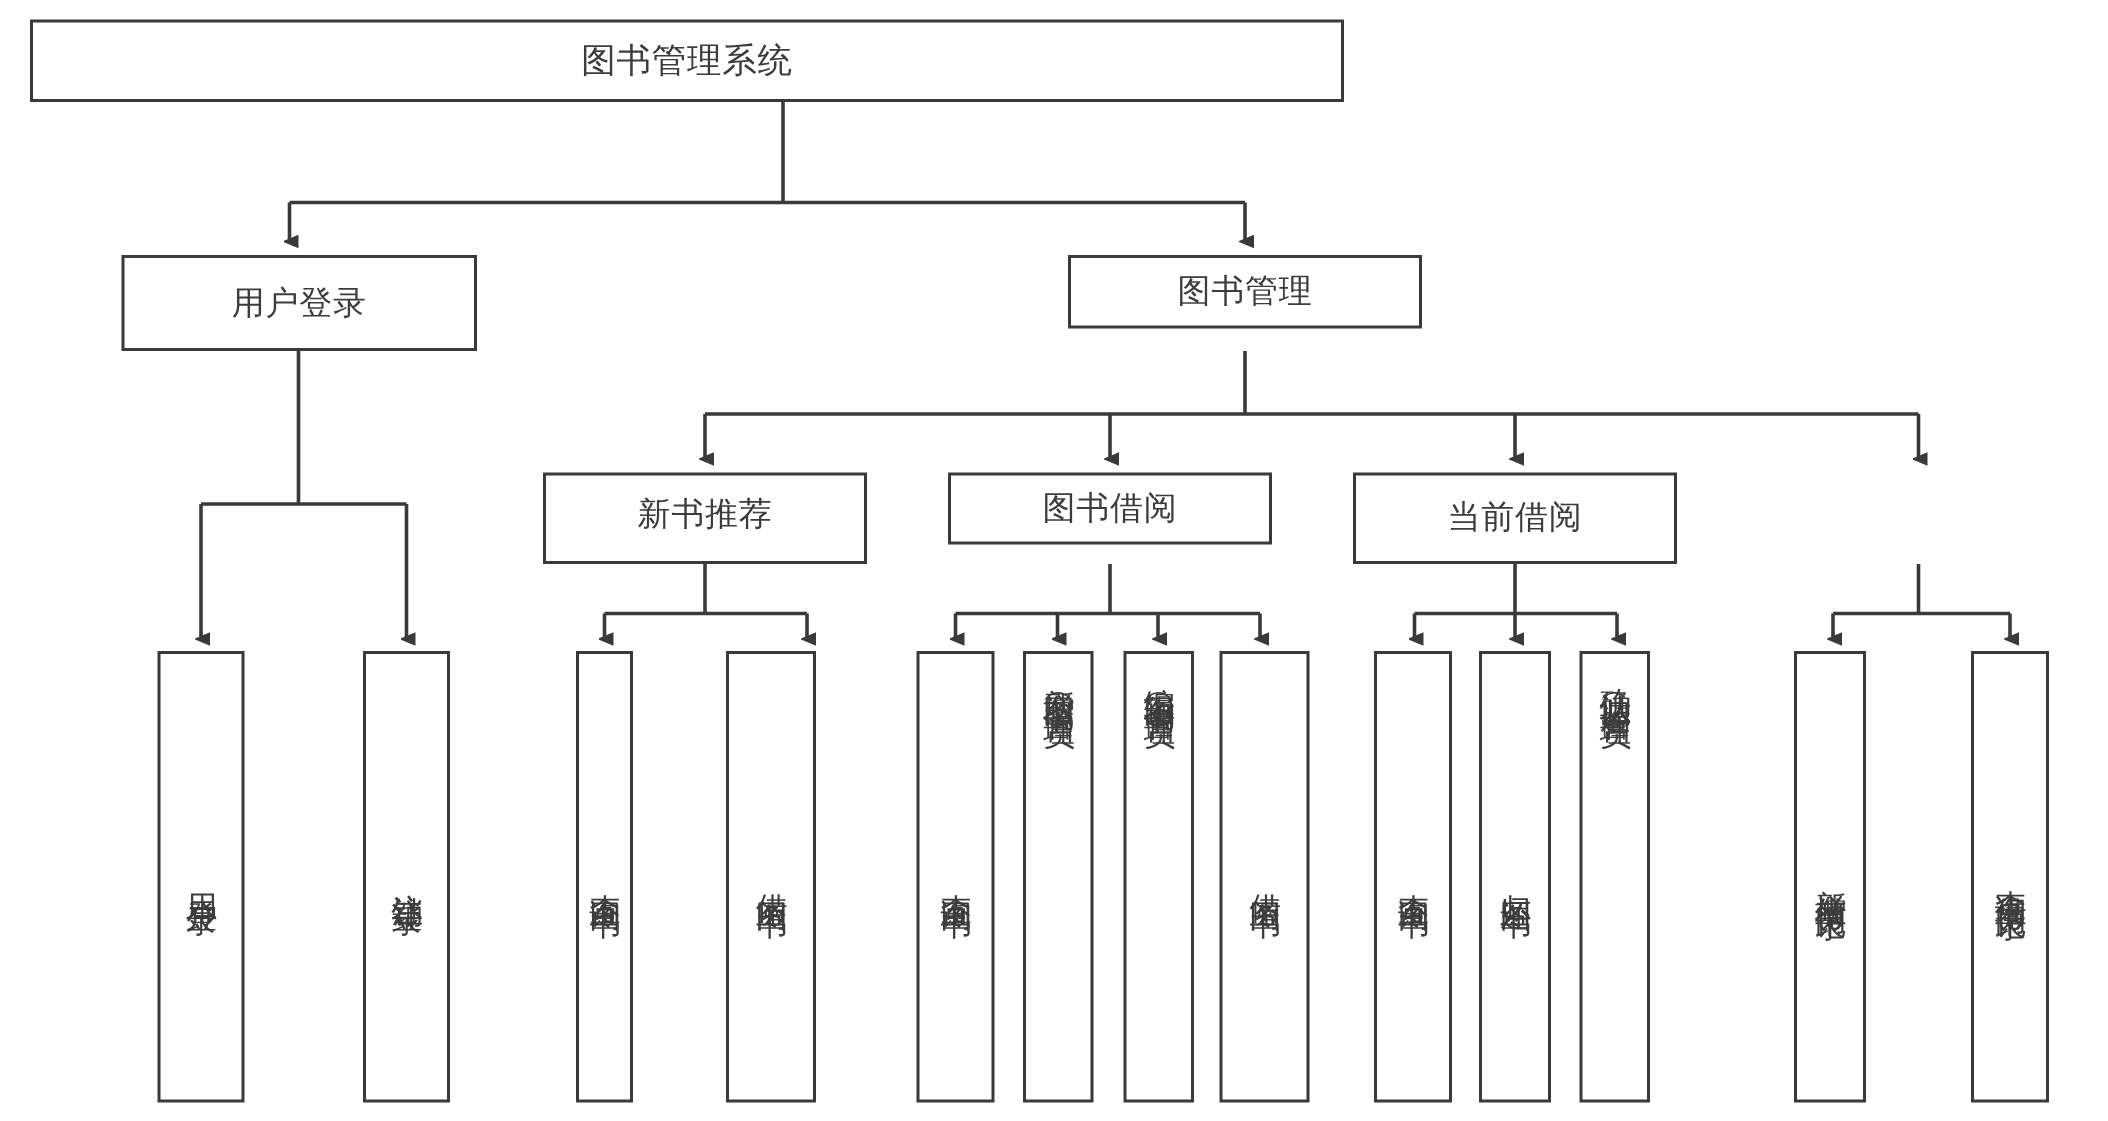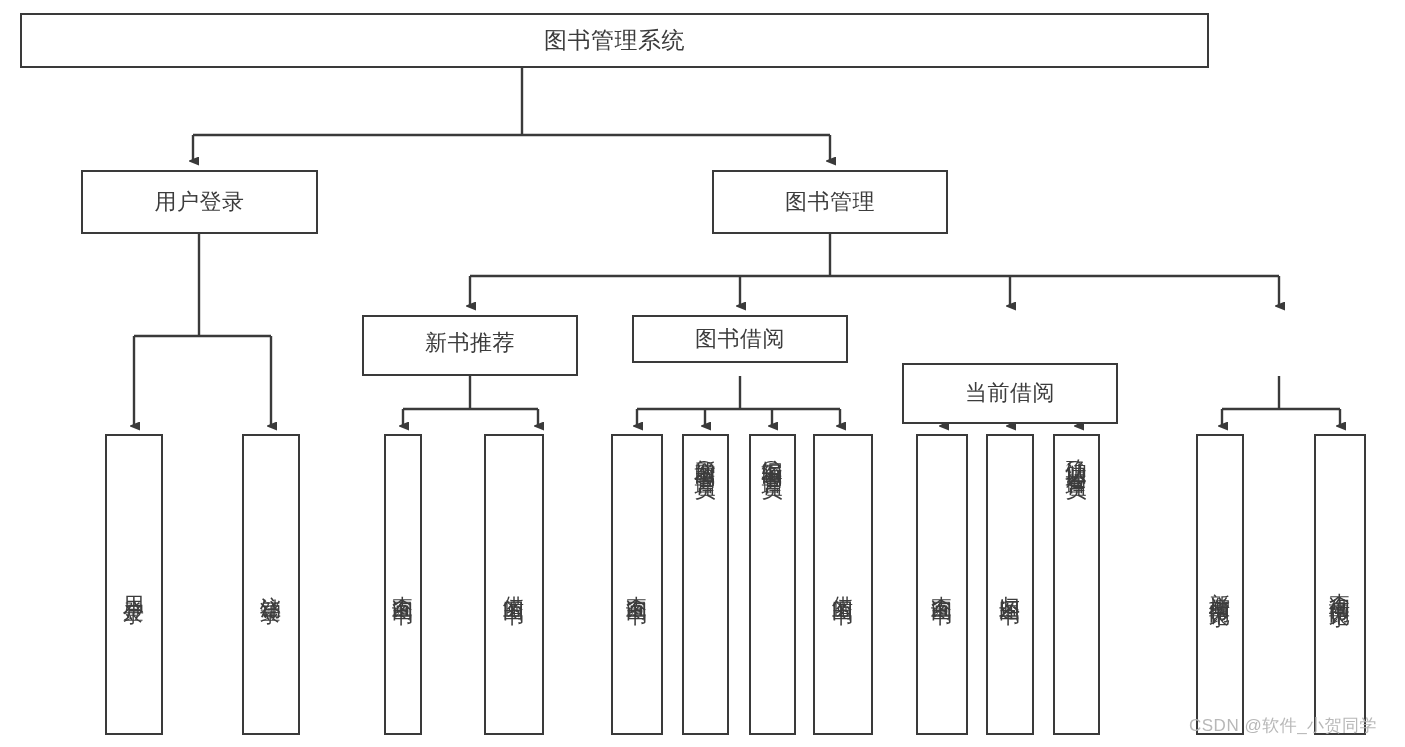--- a/index.html
+++ b/index.html
@@ -126,41 +126,41 @@
       <path d="M1010,409 L1010,426" marker-end="url(#arrow)"></path>
       <path d="M1078,409 L1078,426" marker-end="url(#arrow)"></path>
 
       <path d="M1279,376 L1279,409"></path>
       <path d="M1222,409 L1340,409"></path>
       <path d="M1222,409 L1222,426" marker-end="url(#arrow)"></path>
       <path d="M1340,409 L1340,426" marker-end="url(#arrow)"></path>
     </g>
   </svg>
 
-  <div class="node horizontal root" style="left:20px; top:13px; width:1189px; height:55px;">
+  <div class="node horizontal root" style="left:20px; top:13px; width:876px; height:55px;">
     <span class="node-label">图书管理系统</span>
   </div>
 
   <div class="node horizontal" style="left:81px; top:170px; width:237px; height:64px;">
     <span class="node-label">用户登录</span>
   </div>
 
-  <div class="node horizontal" style="left:712px; top:170px; width:236px; height:64px;">
+  <div class="node horizontal" style="left:712px; top:170px; width:236px; height:49px;">
     <span class="node-label">图书管理</span>
   </div>
 
   <div class="node horizontal" style="left:362px; top:315px; width:216px; height:61px;font-family:Liberation Mono, monospace;">
     <span class="node-label">新书推荐</span>
   </div>
 
   <div class="node horizontal" style="left:632px; top:315px; width:216px; height:48px;">
     <span class="node-label">图书借阅</span>
   </div>
 
-  <div class="node horizontal" style="left:902px; top:315px; width:216px; height:61px;margin-top:48px;">
+  <div class="node horizontal" style="left:902px; top:315px; width:216px; height:61px;">
     <span class="node-label">当前借阅</span>
   </div>
 
 
   <div class="node vertical centered" style="left:105px; top:434px; width:58px; height:301px;">
     <span class="node-label">用户登录</span>
   </div>
 
   <div class="node vertical centered" style="left:242px; top:434px; width:58px; height:301px;">
     <span class="node-label">注销登录</span>
@@ -203,15 +203,14 @@
   </div>
 
   <div class="node vertical centered" style="left:1196px; top:434px; width:48px; height:301px;">
     <span class="node-label">新增借阅记录</span>
   </div>
 
   <div class="node vertical centered" style="left:1314px; top:434px; width:52px; height:301px;">
     <span class="node-label">查询借阅记录</span>
   </div>
 
-  <div class="watermark">CSDN @软件_小贺同学</div>
 
 </div>
 
 </body></html>

